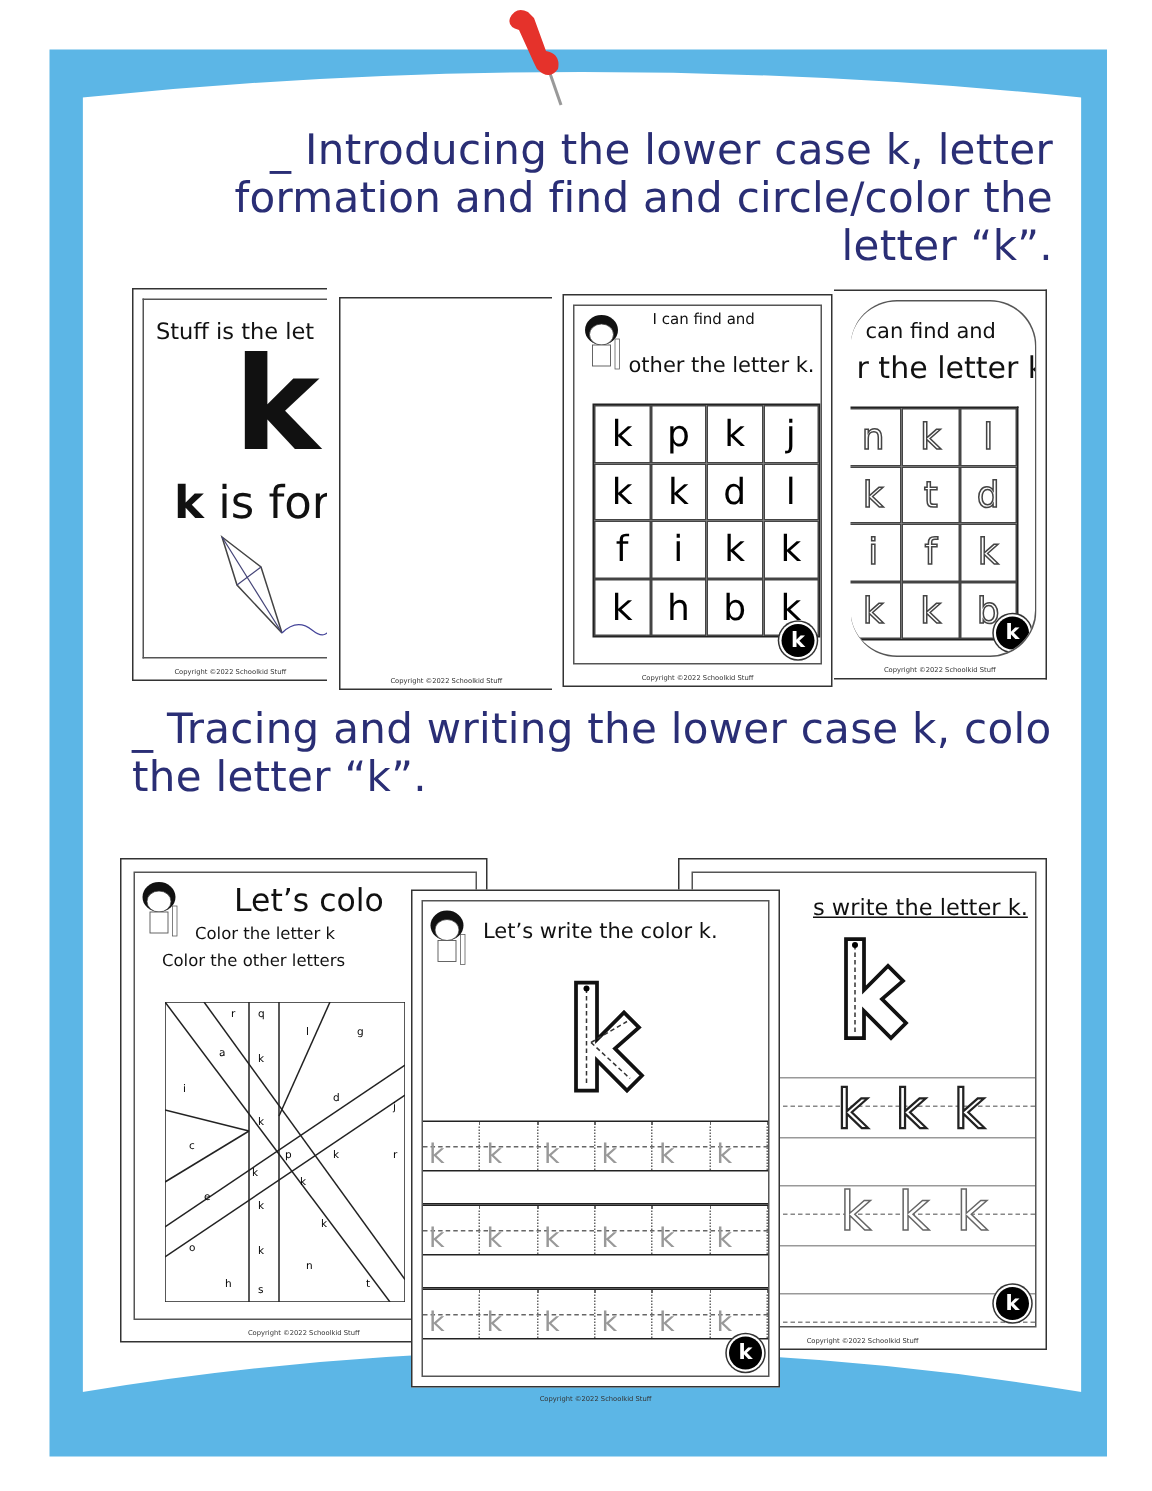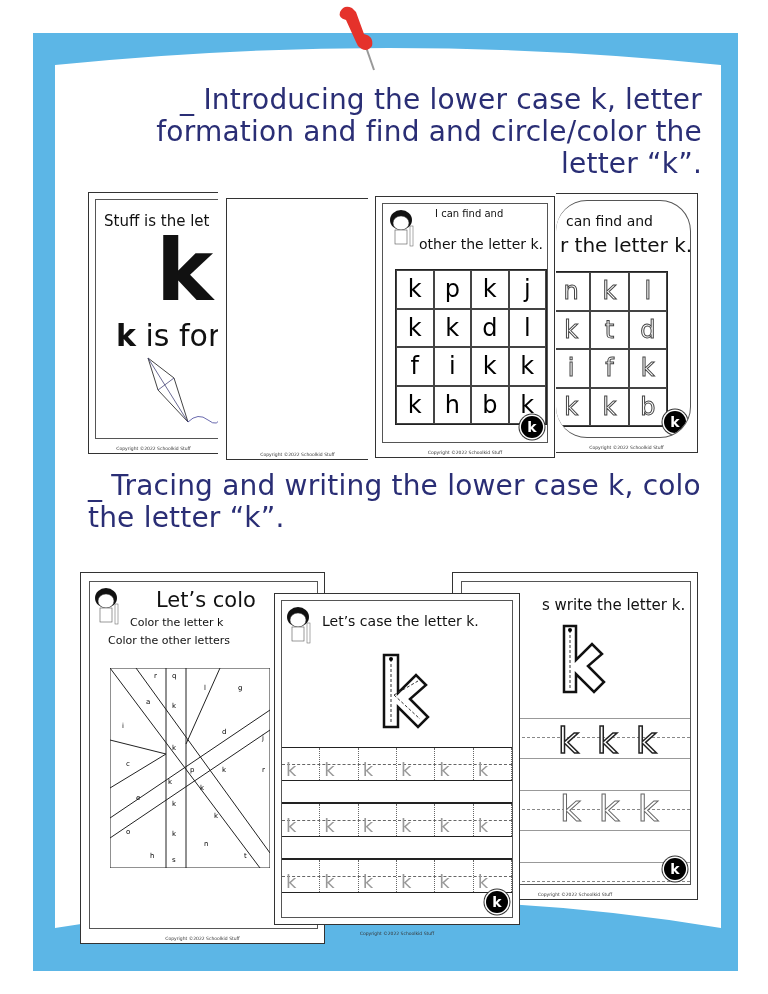--- a/index.html
+++ b/index.html
@@ -87,21 +87,21 @@
         <span>h</span>
         <span>b</span>
         <span>k</span>
     </div>
     <div class="kbadge" style="right:4px;bottom:4px;">k</div>
   </div>
   <div class="copy">Copyright ©2022 Schoolkid Stuff</div>
 </div>
 
 <div class="sheet" style="left:556px;top:193px;width:142px;height:260px;border-left:none;">
-  <div class="inner" style="left:0;border-left:none;border-radius:31px;">
+  <div class="inner" style="left:11px;border-left:none;border-radius:31px;">
     <div class="t" style="left:10px;top:12px;font-size:14px;">can find and</div>
     <div class="t" style="left:4px;top:32px;font-size:20px;">r the letter k.</div>
     <div class="grid outline" style="left:-4px;top:70px;width:116px;height:156px;grid-template-columns:repeat(3,1fr);grid-template-rows:repeat(4,1fr);border-left:none;">
       <span>n</span>
         <span>k</span>
         <span>l</span>
       <span>k</span>
         <span>t</span>
         <span>d</span>
       <span>i</span>
@@ -113,42 +113,42 @@
     </div>
     <div class="kbadge" style="right:4px;bottom:4px;">k</div>
   </div>
   <div class="copy">Copyright ©2022 Schoolkid Stuff</div>
 </div>
 
 <div class="heading h2">_ Tracing and writing the lower case k, colo the letter “k”.</div>
 
 <div class="sheet" style="left:452px;top:572px;width:246px;height:328px;">
   <div class="inner" style="left:8px;top:8px;">
-    <div class="t" style="left:80px;top:14px;font-size:15px;">s write the letter k.</div>
+    <div class="t" style="left:80px;top:14px;font-size:15px;text-decoration:underline;">s write the letter k.</div>
     <svg style="position:absolute;left:100px;top:42px;" width="46" height="70" viewBox="0 0 46 70">
       <path d="M2 2 H14 V36 L30 20 L40 30 L26 42 L42 58 L32 68 L14 50 V68 H2Z" fill="#fff" stroke="#111" stroke-width="2.5"></path>
       <line x1="8" y1="6" x2="8" y2="64" stroke="#333" stroke-dasharray="3 2"></line>
         <circle cx="8" cy="6" r="2"></circle>
     </svg>
     <div class="line" style="top:136px;"></div>
       <div class="dline" style="top:155px;"></div>
       <div class="line" style="top:176px;"></div>
     <div class="t" style="left:96px;top:138px;font-size:36px;color:#fff;-webkit-text-stroke:1.5px #222;letter-spacing:18px;">kkk</div>
     <div class="line" style="top:208px;"></div>
       <div class="dline" style="top:227px;"></div>
       <div class="line" style="top:248px;"></div>
     <div class="t" style="left:98px;top:206px;font-size:36px;color:#fff;-webkit-text-stroke:1px #666;letter-spacing:18px;">kkk</div>
     <div class="line" style="top:280px;"></div>
       <div class="dline" style="top:299px;"></div>
     <div class="kbadge" style="right:4px;bottom:4px;">k</div>
   </div>
   <div class="copy">Copyright ©2022 Schoolkid Stuff</div>
 </div>
 
-<div class="sheet" style="left:80px;top:572px;width:245px;height:372px;">
+<div class="sheet" style="left:80px;top:572px;width:245px;height:323px;">
   <div class="inner" style="left:8px;top:8px;">
     <svg class="girl" style="left:2px;top:4px;" viewBox="0 0 30 44">
       <ellipse cx="14" cy="12" rx="11" ry="10" fill="#111"></ellipse>
         <ellipse cx="14" cy="15" rx="8" ry="7" fill="#fff" stroke="#333" stroke-width="0.5"></ellipse>
       <rect x="8" y="22" width="12" height="14" fill="#fff" stroke="#555" stroke-width="0.6"></rect>
         <rect x="23" y="18" width="3" height="20" fill="#fff" stroke="#555" stroke-width="0.5"></rect>
     </svg>
     <div class="t" style="left:66px;top:6px;font-size:21px;">Let’s colo</div>
     <div class="t" style="left:40px;top:34px;font-size:11px;text-align:center;">Color the letter k</div>
     <div class="t" style="left:18px;top:52px;font-size:11px;">Color the other letters</div>
@@ -194,21 +194,21 @@
 </div>
 
 <div class="sheet" style="left:274px;top:593px;width:246px;height:332px;">
   <div class="inner" style="left:6px;top:6px;bottom:6px;">
     <svg class="girl" style="left:2px;top:4px;" viewBox="0 0 30 44">
       <ellipse cx="14" cy="12" rx="11" ry="10" fill="#111"></ellipse>
         <ellipse cx="14" cy="15" rx="8" ry="7" fill="#fff" stroke="#333" stroke-width="0.5"></ellipse>
       <rect x="8" y="22" width="12" height="14" fill="#fff" stroke="#555" stroke-width="0.6"></rect>
         <rect x="23" y="18" width="3" height="20" fill="#fff" stroke="#555" stroke-width="0.5"></rect>
     </svg>
-    <div class="t" style="left:40px;top:12px;font-size:14px;">Let’s case the letter k.</div>
+    <div class="t" style="left:40px;top:12px;font-size:14px;">Let’s write the color k.</div>
     <svg style="position:absolute;left:100px;top:52px;" width="52" height="76" viewBox="0 0 52 76">
       <path d="M2 2 H16 V40 L34 22 L44 32 L28 46 L46 64 L36 74 L16 54 V74 H2Z" fill="#fff" stroke="#111" stroke-width="2.5"></path>
       <line x1="9" y1="6" x2="9" y2="70" stroke="#333" stroke-dasharray="3 2"></line>
         <circle cx="9" cy="6" r="2"></circle>
       <line x1="12" y1="42" x2="36" y2="28" stroke="#333" stroke-dasharray="3 2"></line>
         <line x1="12" y1="42" x2="38" y2="66" stroke="#333" stroke-dasharray="3 2"></line>
     </svg>
     <div class="row" style="top:146px;height:34px;">
         <div class="mid"></div>
         <div class="cells">

